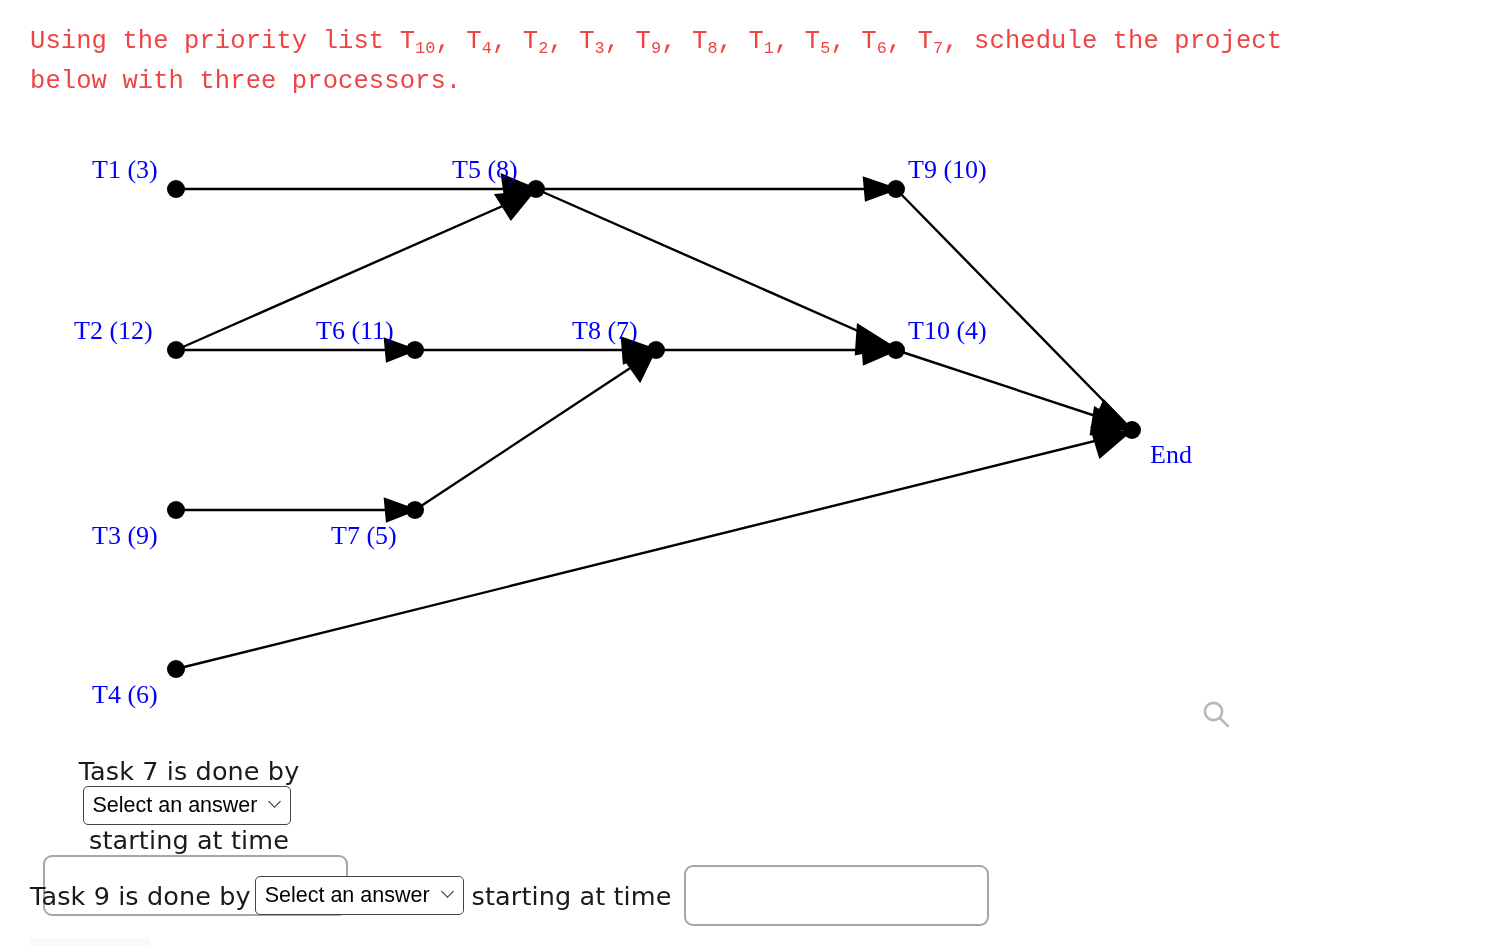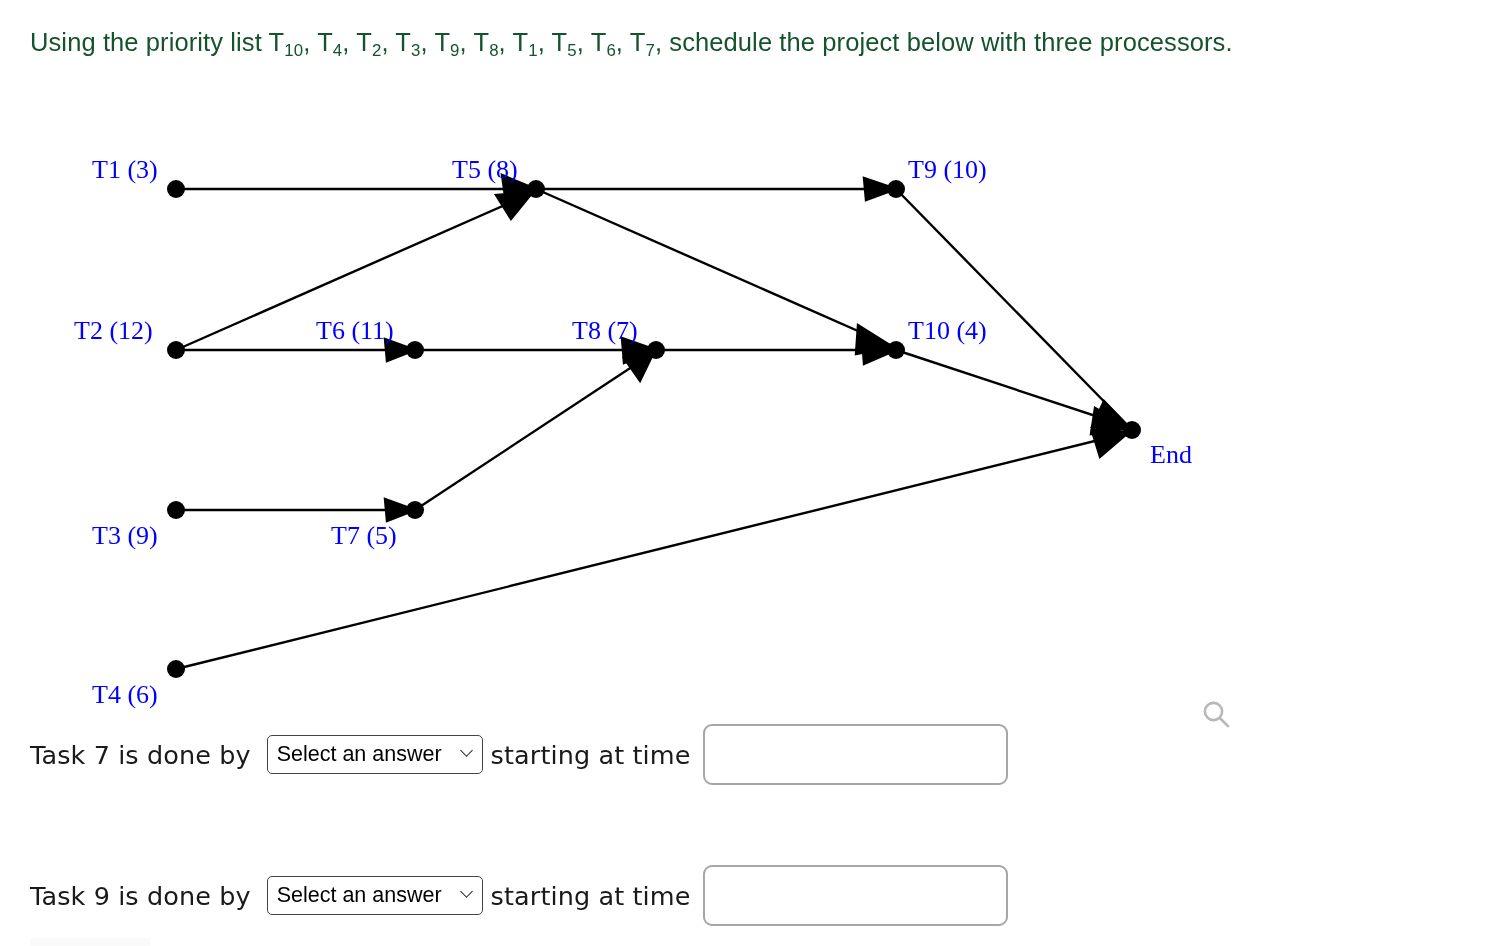--- a/index.html
+++ b/index.html
@@ -15,24 +15,24 @@
     font-family: "DejaVu Sans", sans-serif;
     color: #000000;
   }
 
   
   .prompt {
     position: absolute;
     left: 30px;
     top: 22px;
     width: 1290px;
-    font-family: Liberation Sans, sans-serif;
+    font-family: Liberation Mono, monospace;
     font-size: 25.5px;
     line-height: 40px;
-    color: #14532d;
+    color: #ef4444;
     letter-spacing: 0.1px;
   }
   .prompt sub {
     font-size: 0.66em;
     vertical-align: -0.32em;
     line-height: 0;
   }
 
   
   .diagram {
@@ -62,44 +62,44 @@
   }
 
   
   .answer-row {
     position: absolute;
     left: 30px;
     display: flex;
     align-items: center;
     white-space: nowrap;
   }
-  .answer-row.row1 { top: 724px; }
+  .answer-row.row1 { top: 756px; flex-direction: column; }
   .answer-row.row2 { top: 865px; }
 
   .row-text {
     font-family: "DejaVu Sans", sans-serif;
     font-size: 25.5px;
     color: #1a1a1a;
     letter-spacing: 0.1px;
   }
 
   .answer-select {
-    margin: 0 8px 0 16px;
+    margin: 0 8px 0 4px;
     font-family: "Liberation Sans", sans-serif;
     font-size: 21.5px;
     color: #000000;
     background: #ffffff;
     border: 1.5px solid #444444;
     border-radius: 5px;
     padding: 5px 8px 5px 9px;
     height: 39px;
     box-sizing: border-box;
     display: inline-flex;
     align-items: center;
-    gap: 19px;
+    gap: 12px;
     cursor: pointer;
   }
   .chevron {
     display: inline-block;
     width: 13px;
     height: 13px;
     position: relative;
     top: -2px;
   }
   .chevron::before {

